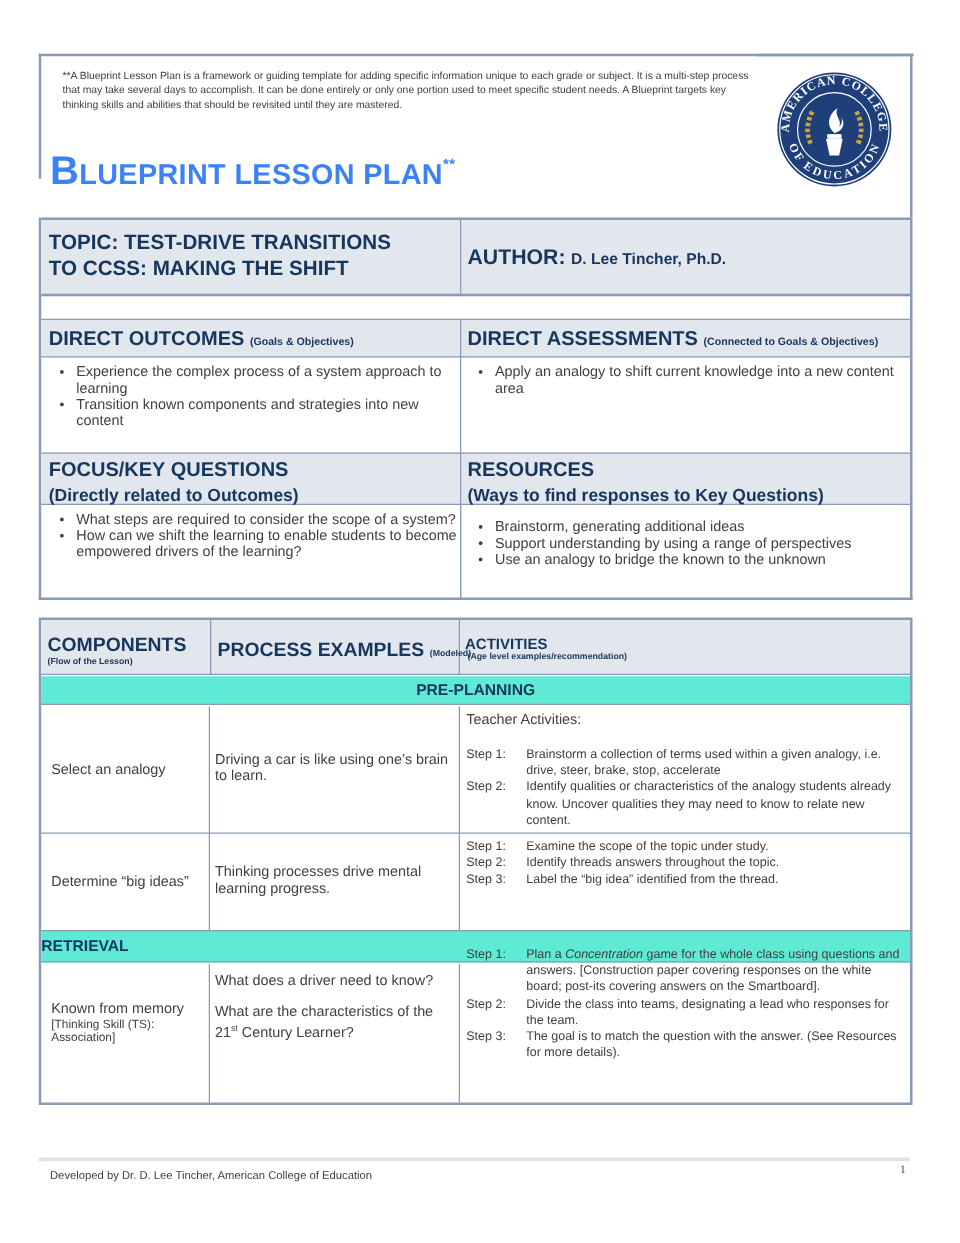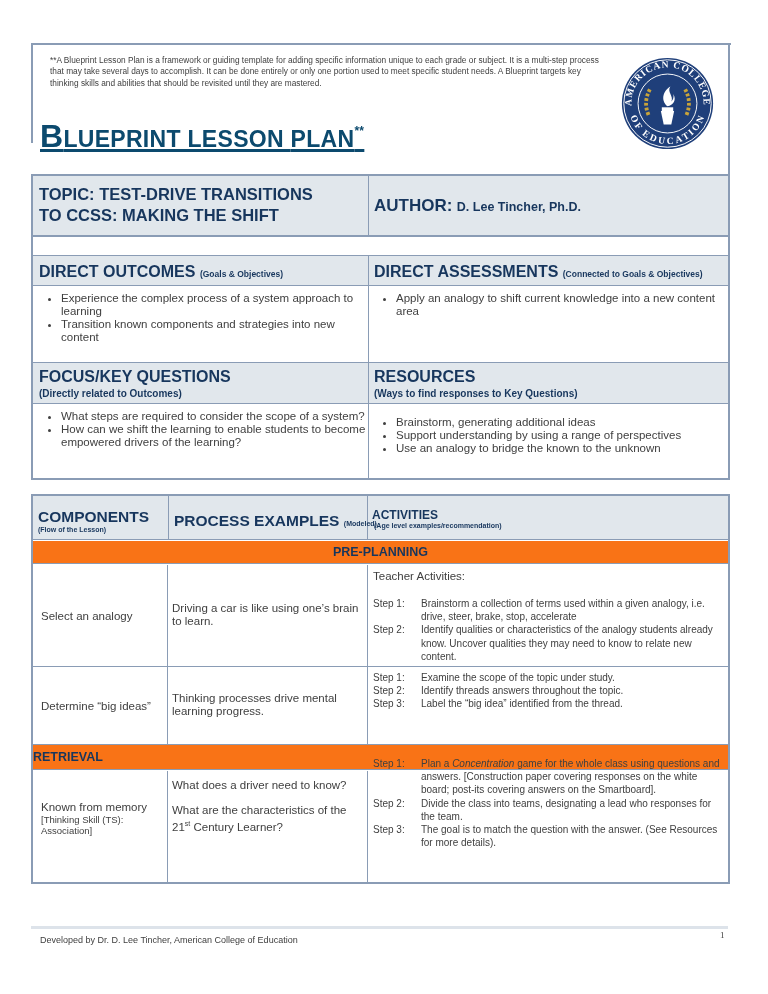--- a/index.html
+++ b/index.html
@@ -1,32 +1,32 @@
 <!DOCTYPE html>
 <html><head>
 <meta charset="utf-8">
 <style>
   html, body { margin:0; padding:0; background:#ffffff; }
   body { width:768px; height:994px; position:relative; font-family:"Liberation Sans", sans-serif; color:#404040; overflow:hidden; }
   .abs { position:absolute; box-sizing:border-box; }
   .hdrfill { background:#e1e7ec; }
-  .secfill { background:#f97316; }
+  .secfill { background:#5eead4; }
   .sc-big { font-weight:bold; color:#17365d; }
   .intro { left:31px; top:43px; width:700px; height:100px; border-left:2px solid #8a9cb5; border-top:2px solid #8a9cb5; }
   .intro-text { position:absolute; left:17px; top:10px; width:560px; font-size:8.3px; line-height:11.4px; color:#404040; }
-  .title { position:absolute; left:40px; top:118px; font-size:32px; font-weight:bold; color:#0c4a6e; letter-spacing:0.3px;text-decoration:underline; }
+  .title { position:absolute; left:40px; top:118px; font-size:32px; font-weight:bold; color:#3b82f6; letter-spacing:0.3px; }
   .title .small { font-size:23px; }
   .title sup { font-size:12px; vertical-align:top; position:relative; top:6px; }
   .logo-box { left:605px; top:43px; width:125px; height:131px; border-right:2px solid #8a9cb5; border-top:2px solid #8a9cb5; }
   .logo { position:absolute; left:15px; top:11px; width:95px; height:95px; }
   ul.b { margin:0; padding-left:28px; }
   ul.b li { font-size:11.5px; line-height:13px; color:#404040; }
   .cellhead { font-size:16px; font-weight:bold; color:#17365d; }
   .cellhead .sub { font-size:8.5px; }
-  .subline { font-size:10px; font-weight:bold; color:#17365d; }
+  .subline { font-size:14px; font-weight:bold; color:#17365d; }
   .vline { position:absolute; width:1px; background:#8a9cb5; }
   .hline { position:absolute; height:1px; background:#8a9cb5; }
   .bodytxt { font-size:11.5px; line-height:13.2px; color:#404040; }
   .step { display:flex; font-size:10px; line-height:13.2px; color:#404040; }
   .step .n { width:48px; flex:none; }
   .footline { left:31px; top:926px; width:697px; height:3px; background:#dde3ea; }
 </style>
 </head>
 <body>
 

